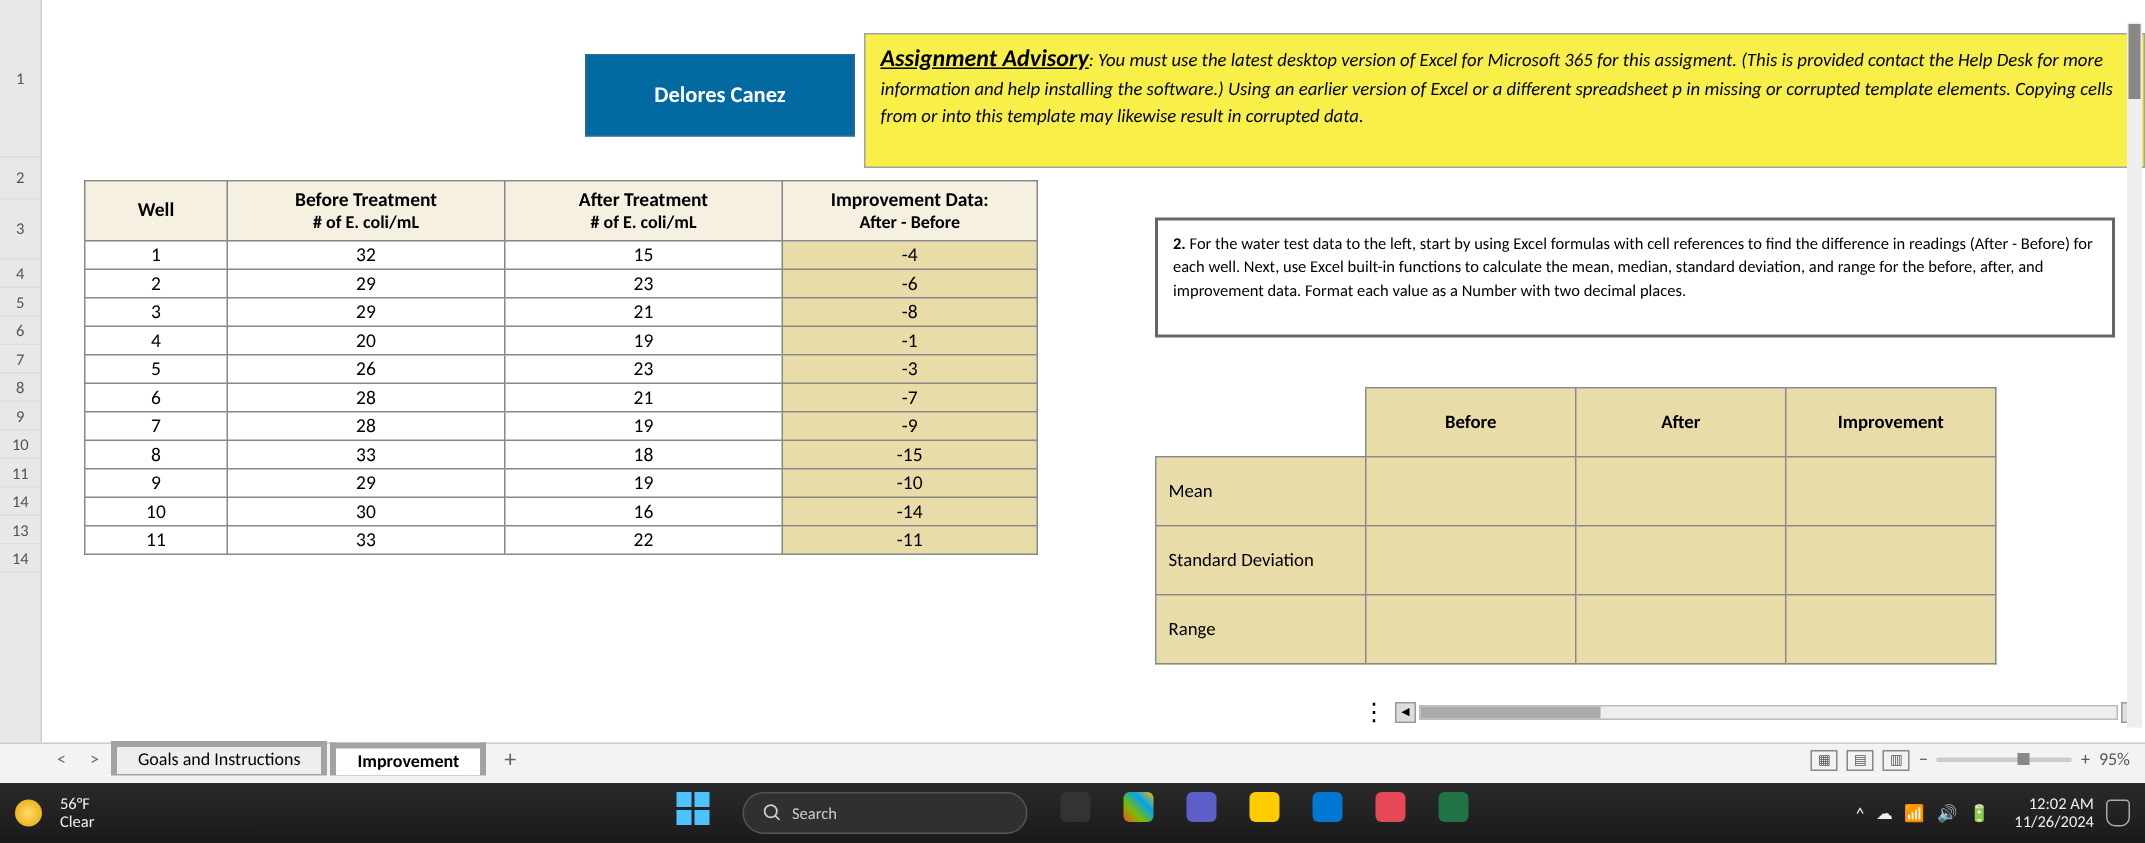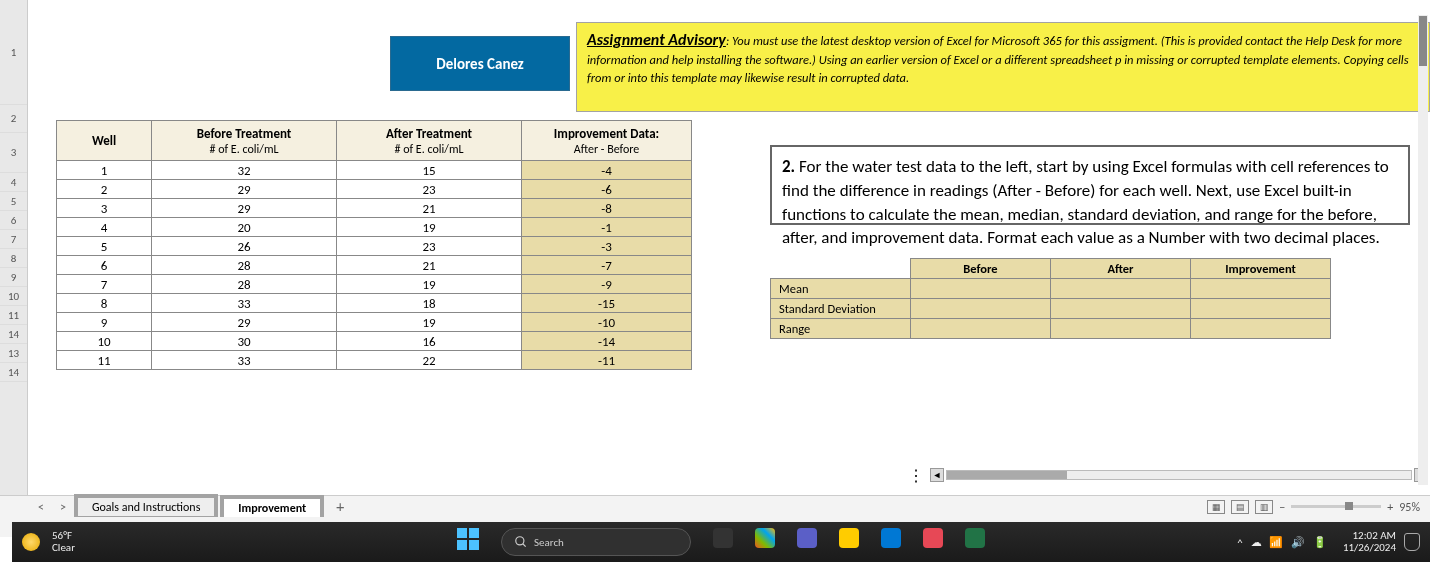--- a/index.html
+++ b/index.html
@@ -23,26 +23,26 @@
 
 .data-table { position: absolute; top: 120px; left: 28px; border-collapse: collapse; }
 .data-table th, .data-table td { border: 1px solid #888; text-align: center; font-size: 13px; }
 .data-table th { background: #f5f0e0; padding: 4px 8px; height: 40px; font-weight: bold; }
 .data-table td { height: 19px; padding: 0 6px; }
 .col-well { width: 95px; }
 .col-before { width: 185px; }
 .col-after { width: 185px; }
 .col-imp { width: 170px; background: #e8dca8; }
 .data-table th.col-imp { background: #f5f0e0; }
-.th-sub { font-weight: normal; font-size: 12px; }
-
-.instr2 { position: absolute; top: 145px; left: 742px; width: 640px; height: 80px; border: 2px solid #666; padding: 8px 10px; font-size: 17px; line-height: 1.4; background: #fff; }
+.th-sub { font-weight: bold; font-size: 12px; }
+
+.instr2 { position: absolute; top: 145px; left: 742px; width: 640px; height: 80px; border: 2px solid #666; padding: 8px 10px; font-size: 11px; line-height: 1.4; background: #fff; }
 
 .stats-table { position: absolute; top: 258px; left: 742px; border-collapse: collapse; }
-.stats-table th, .stats-table td { border: 1px solid #888; font-size: 12.5px; padding: 2px 8px; height: 19px; }
+.stats-table th, .stats-table td { border: 1px solid #888; font-size: 12.5px; padding: 15px 8px; height: 19px; }
 .stats-table th { background: #e8dca8; text-align: center; font-weight: bold; }
 .stats-table .row-label { background: #e8dca8; text-align: left; width: 140px; font-weight: normal; }
 .stats-table .val { width: 140px; background: #e8dca8; }
 
 .hscroll { position: absolute; top: 468px; left: 880px; width: 520px; height: 14px; display: flex; align-items: center; }
 .hscroll .dots { font-size: 16px; margin-right: 6px; }
 .hscroll .arrow { width: 14px; height: 14px; background: #ddd; border: 1px solid #999; font-size: 9px; text-align: center; line-height: 12px; }
 .hscroll .track { flex: 1; height: 10px; background: #eee; border: 1px solid #bbb; position: relative; margin: 0 2px; }
 .hscroll .thumb { position: absolute; left: 0; width: 120px; height: 8px; background: #aaa; }
 
@@ -53,21 +53,21 @@
 .add-tab { padding: 0 10px; font-size: 16px; color: #666; cursor: pointer; }
 .zoom { margin-left: auto; margin-right: 10px; display: flex; align-items: center; gap: 6px; color: #555; }
 .zoom .icon { width: 18px; height: 14px; border: 1px solid #888; font-size: 9px; text-align: center; }
 .zoom .slider { width: 90px; height: 3px; background: #ccc; position: relative; }
 .zoom .slider .knob { position: absolute; left: 60%; top: -3px; width: 8px; height: 8px; background: #888; }
 
 .status-bar { position: absolute; top: 517px; left: 0; right: 0; height: 20px; background: #f3f3f3; display: flex; align-items: center; padding: 0 14px; font-size: 11.5px; color: #444; }
 .status-bar .acc { margin-left: 14px; font-weight: bold; }
 .status-bar .acc::before { content: "✶ "; }
 
-.taskbar { position: absolute; bottom: 0; left: 12px; right: 0; height: 40px; background: linear-gradient(#2a2a2a,#1a1a1a); display: flex; align-items: center; color: #eee; font-size: 11px; padding: 0 10px; }
+.taskbar { position: absolute; bottom: 0; left: 0; right: 0; height: 40px; background: linear-gradient(#2a2a2a,#1a1a1a); display: flex; align-items: center; color: #eee; font-size: 11px; padding: 0 10px; }
 .taskbar .weather { display: flex; flex-direction: column; line-height: 1.1; margin-left: 6px; }
 .taskbar .weather-icon { width: 18px; height: 18px; border-radius: 50%; background: radial-gradient(#ffd96b,#e6a800); margin-right: 6px; }
 .taskbar .center { position: absolute; left: 50%; transform: translateX(-50%); display: flex; gap: 22px; }
 .taskbar .win { width: 22px; height: 22px; display: grid; grid-template: 1fr 1fr/1fr 1fr; gap: 2px; }
 .taskbar .win div { background: #4cc2ff; }
 .taskbar .search { display: flex; align-items: center; background: #303030; border: 1px solid #555; border-radius: 16px; padding: 3px 12px; width: 190px; height: 28px; color: #ccc; }
 .taskbar .search svg { margin-right: 6px; }
 .taskbar .tray-icon { width: 20px; height: 20px; border-radius: 4px; display: inline-block; }
 .taskbar .right { margin-left: auto; display: flex; align-items: center; gap: 8px; }
 .taskbar .clock { text-align: right; line-height: 1.1; margin-left: 8px; }

